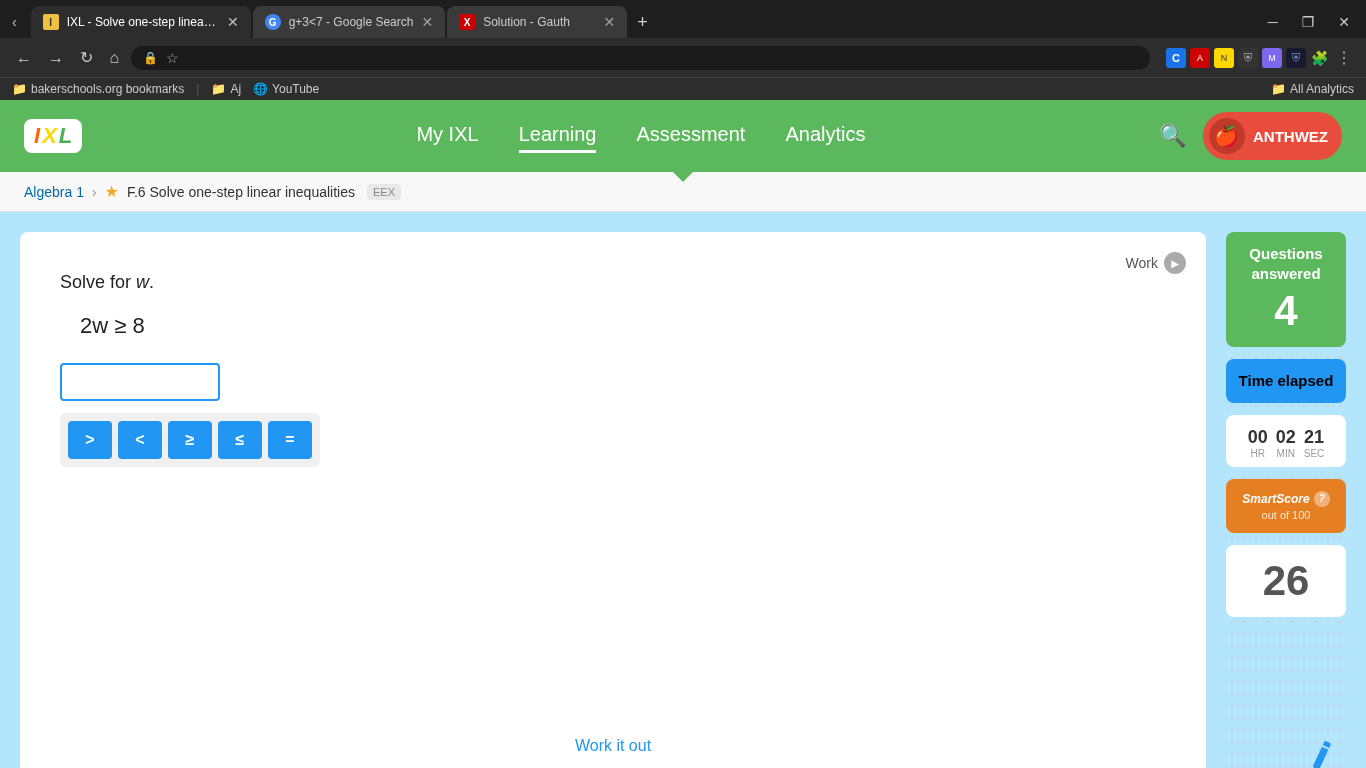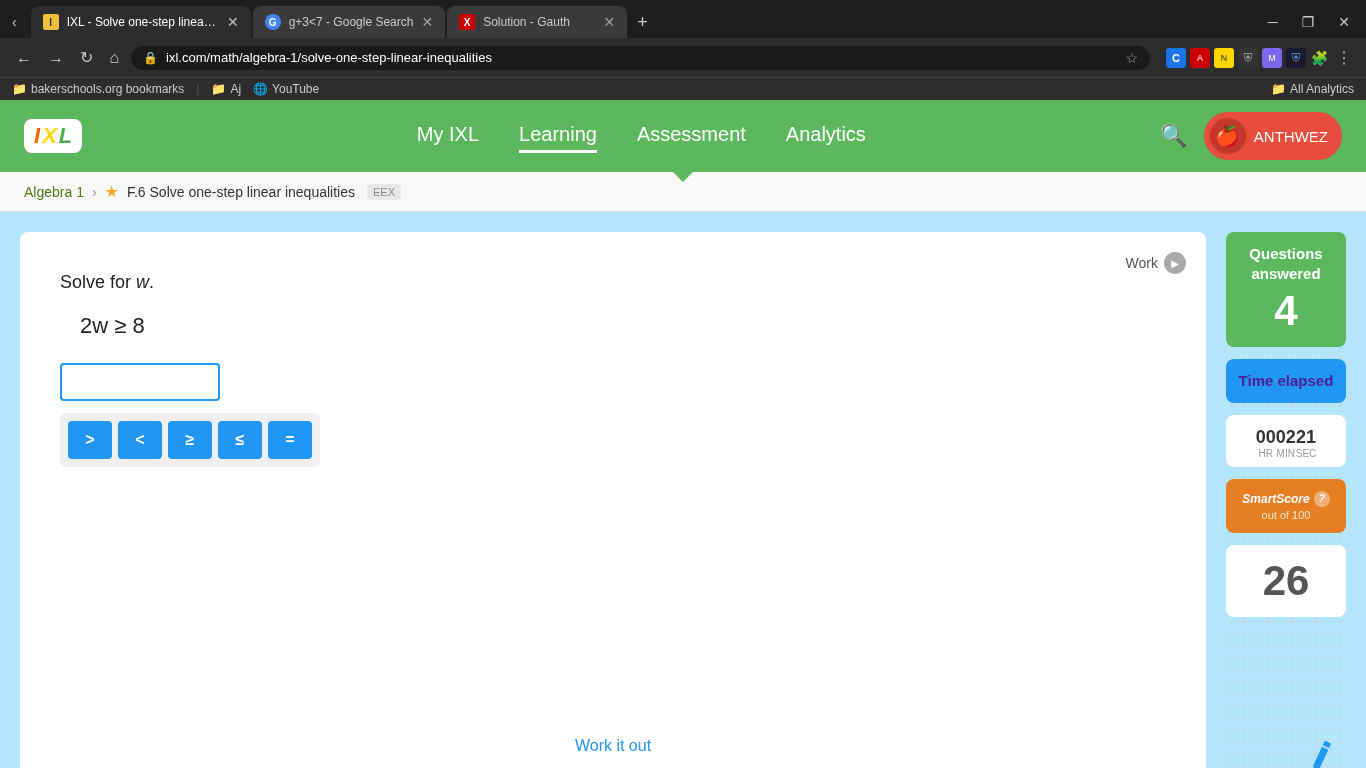--- a/index.html
+++ b/index.html
@@ -37,25 +37,25 @@
     .logo-i { color: #FF6600; font-weight: 900; font-size: 22px; font-style: italic; }
     .logo-x { color: #FFD700; font-weight: 900; font-size: 22px; font-style: italic; }
     .logo-l { color: #4CAF50; font-weight: 900; font-size: 22px; font-style: italic; }
     .ixl-nav { display: flex; gap: 40px; flex: 1; justify-content: center; }
     .ixl-nav-item { color: white; font-size: 20px; cursor: pointer; padding: 4px 0; font-weight: 400; }
     .ixl-nav-item.active { border-bottom: 3px solid white; }
     .ixl-header-right { display: flex; align-items: center; gap: 16px; margin-left: auto; }
     .search-icon-btn { color: white; font-size: 22px; cursor: pointer; }
     .user-badge { background: #e74c3c; border-radius: 24px; display: flex; align-items: center; gap: 8px; padding: 6px 14px 6px 6px; cursor: pointer; }
     .user-avatar { width: 36px; height: 36px; border-radius: 50%; background: #c0392b; display: flex; align-items: center; justify-content: center; font-size: 20px; }
-    .user-name { color: white; font-weight: normal; font-size: 15px; }
+    .user-name { color: white; font-weight: bold; font-size: 15px; }
 
     
     .breadcrumb { display: flex; align-items: center; padding: 10px 24px; background: #f8f8f8; border-bottom: 1px solid #e0e0e0; font-size: 14px; gap: 8px; }
-    .bc-link { color: #4d7c0f; cursor: pointer; }
+    .bc-link { color: #0369a1; cursor: pointer; }
     .bc-chevron { color: #999; }
     .bc-star { color: #f5a623; font-size: 16px; }
     .bc-current { color: #333; font-weight: 500; }
     .bc-badge { background: #e8e8e8; border-radius: 4px; padding: 2px 6px; font-size: 11px; color: #888; margin-left: 4px; }
 
     
     .main-content { display: flex; padding: 20px; gap: 0; background: #b3e5fc; min-height: calc(768px - 185px); }
     .exercise-panel { background: white; border-radius: 8px; flex: 1; padding: 40px; margin-right: 20px; position: relative; min-height: 460px; }
 
     .video-link { position: absolute; top: 20px; right: 20px; display: flex; align-items: center; gap: 6px; color: #555; font-size: 14px; cursor: pointer; }
@@ -69,26 +69,26 @@
     .sym-btn { background: #2196F3; color: white; border: none; border-radius: 4px; width: 44px; height: 38px; font-size: 16px; cursor: pointer; font-weight: bold; }
     .submit-btn { background: #5cb85c; color: white; border: none; border-radius: 6px; padding: 14px 48px; font-size: 18px; cursor: pointer; font-weight: 500; }
 
     .work-it-out { position: absolute; bottom: 20px; left: 50%; transform: translateX(-50%); color: #2196F3; font-size: 16px; cursor: pointer; }
 
     
     .right-panel { width: 120px; display: flex; flex-direction: column; gap: 12px; }
     .stat-box { border-radius: 8px; padding: 12px; text-align: center; }
     .stat-box.green { background: #5cb85c; color: white; }
     .stat-box.white { background: white; color: #333; }
-    .stat-box.blue { background: #2196F3; color: #4c1d95; }
+    .stat-box.blue { background: #2196F3; color: #000000; }
     .stat-box.orange { background: #e67e22; color: white; }
     .stat-label { font-size: 15px; font-weight: bold; line-height: 1.3; }
     .stat-value { font-size: 36px; font-weight: bold; color: #555; }
 
-    .time-row { display: flex; justify-content: center; margin-top: 4px; }
+    .time-row { display: flex; justify-content: center; gap: 8px; margin-top: 4px; }
     .time-cell { text-align: center; }
     .time-num { font-size: 18px; font-weight: bold; color: #333; }
     .time-unit { font-size: 10px; color: #999; text-transform: uppercase; }
 
     .smart-score-label { font-size: 12px; font-weight: bold; display: flex; align-items: center; justify-content: center; gap: 4px; font-style: italic; }
     .help-circle { width: 16px; height: 16px; border-radius: 50%; background: rgba(255,255,255,0.4); font-size: 10px; display: inline-flex; align-items: center; justify-content: center; }
 
     
     .dotted-bg { background-image: radial-gradient(circle, #ccc 1px, transparent 1px); background-size: 12px 12px; }
   </style>
@@ -131,21 +131,20 @@
   </div>
 
   <div class="nav-bar">
     <button class="nav-btn">←</button>
     <button class="nav-btn">→</button>
     <button class="nav-btn">↻</button>
     <button class="nav-btn">⌂</button>
 
     <div class="address-bar">
       <span style="color:#aaa;font-size:12px;">🔒</span>
-      <span class="address-text">ixl.com/math/algebra-1/solve-one-step-linear-inequalities</span>
       <div class="address-icons">
         <span class="addr-icon">☆</span>
       </div>
     </div>
 
     <div class="browser-ext-icons">
       <div class="ext-icon" style="background:#1a73e8;color:white;font-weight:bold;">C</div>
       <div class="ext-icon" style="background:#cc0000;color:white;font-size:9px;">A</div>
       <div class="ext-icon" style="background:#ffd700;color:#333;font-size:9px;">N</div>
       <div class="ext-icon" style="background:#333;color:#aaa;font-size:12px;">⛨</div>

